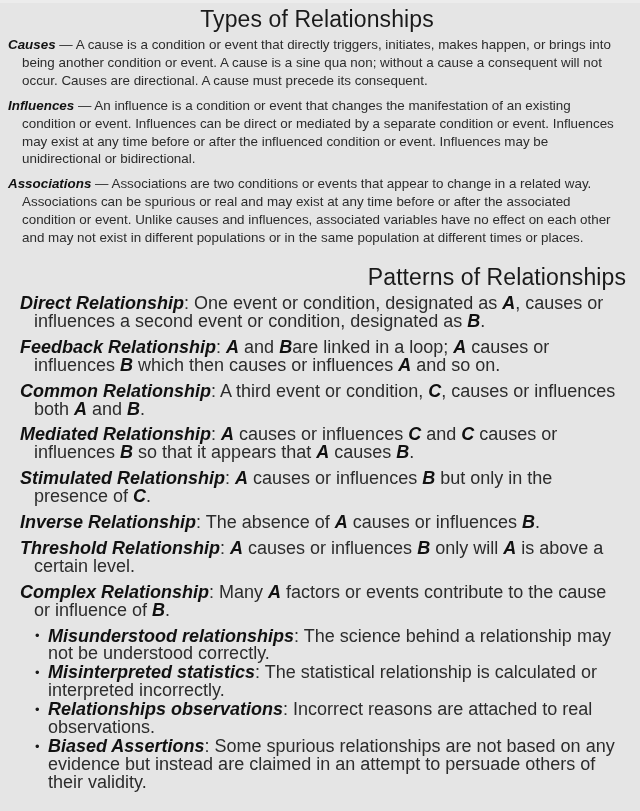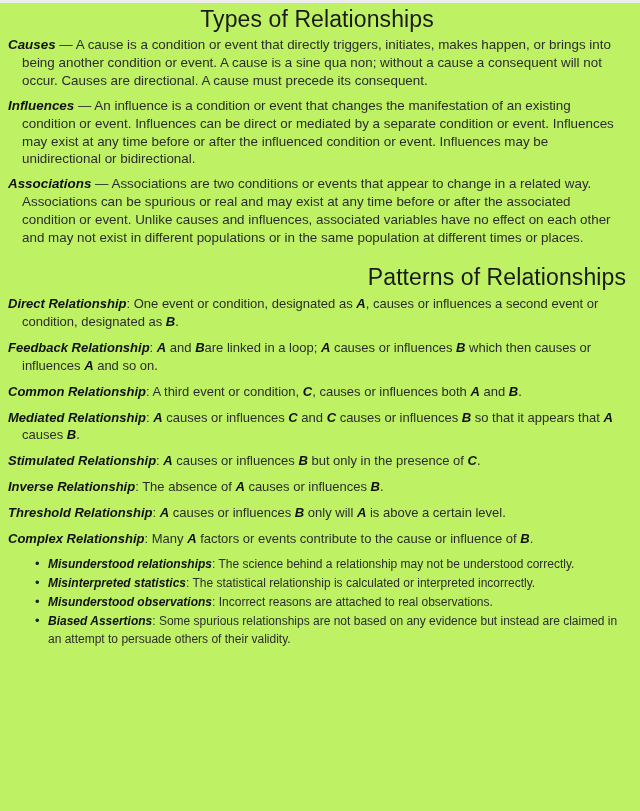--- a/index.html
+++ b/index.html
@@ -14,21 +14,21 @@
     font-family: "Liberation Sans", sans-serif;
     color: #231f20;
     -webkit-font-smoothing: antialiased;
   }
 
   #page {
     position: relative;
     width: 640px;
     height: 811px;
     box-sizing: border-box;
-    background: #bef264;
+    background: #e5e5e5;
   }
 
   
   .top-band {
     position: absolute;
     top: 0;
     left: 0;
     width: 640px;
     height: 3px;
     background: #ececec;
@@ -60,43 +60,43 @@
   p.def {
     font-size: 13.4px;
     line-height: 17.9px;
     margin: 0 0 7px 0;
     padding-left: 14px;
     text-indent: -14px;
     color: #2c2c2c;
   }
 
   p.pattern {
-    font-size: 13px;
+    font-size: 18px;
     line-height: 17.9px;
-    margin: 0 0 8px 0;
+    margin: 0 0 8px 12px;
     padding-left: 14px;
     text-indent: -14px;
     color: #2c2c2c;
   }
 
   p.spurious-head {
     font-size: 13.4px;
     line-height: 17.9px;
     margin: 0 0 3px 0;
     color: #2c2c2c;
   }
 
   ul.bullets {
     margin: 0;
     padding: 0 0 0 27px;
     list-style: none;
   }
 
   ul.bullets li {
-    font-size: 12px;
+    font-size: 18px;
     line-height: 17.9px;
     margin: 0 0 1px 0;
     padding-left: 13px;
     position: relative;
     color: #2c2c2c;
   }
 
   ul.bullets li::before {
     content: "\2022";
     position: absolute;
@@ -164,19 +164,19 @@
         <p class="pattern"><b class="term">Stimulated Relationship</b><span>: </span><span class="var">A</span><span> causes or influences </span><span class="var">B</span><span> but only in the presence of </span><span class="var">C</span><span>.</span></p>
         <p class="pattern"><b class="term">Inverse Relationship</b><span>: The absence of </span><span class="var">A</span><span> causes or influences </span><span class="var">B</span><span>.</span></p>
         <p class="pattern"><b class="term">Threshold Relationship</b><span>: </span><span class="var">A</span><span> causes or influences </span><span class="var">B</span><span> only will </span><span class="var">A</span><span> is above a certain level.</span></p>
         <p class="pattern"><b class="term">Complex Relationship</b><span>: Many </span><span class="var">A</span><span> factors or events contribute to the cause or influence of </span><span class="var">B</span><span>.</span></p>
       </div>
 
 
     <ul class="bullets" id="spurious-list">
         <li><b class="term">Misunderstood relationships</b><span>: The science behind a relationship may not be understood correctly.</span></li>
         <li><b class="term">Misinterpreted statistics</b><span>: The statistical relationship is calculated or interpreted incorrectly.</span></li>
-        <li><b class="term">Misunderstood observations</b><span>: Incorrect reasons are attached to real observations.</span></li>
+        <li><b class="term">Relationships observations</b><span>: Incorrect reasons are attached to real observations.</span></li>
         <li><b class="term">Biased Assertions</b><span>: Some spurious relationships are not based on any evidence but instead are claimed in an attempt to persuade others of their validity.</span></li>
       </ul>
 
 
   </div>
 </div>
 
 </body></html>

